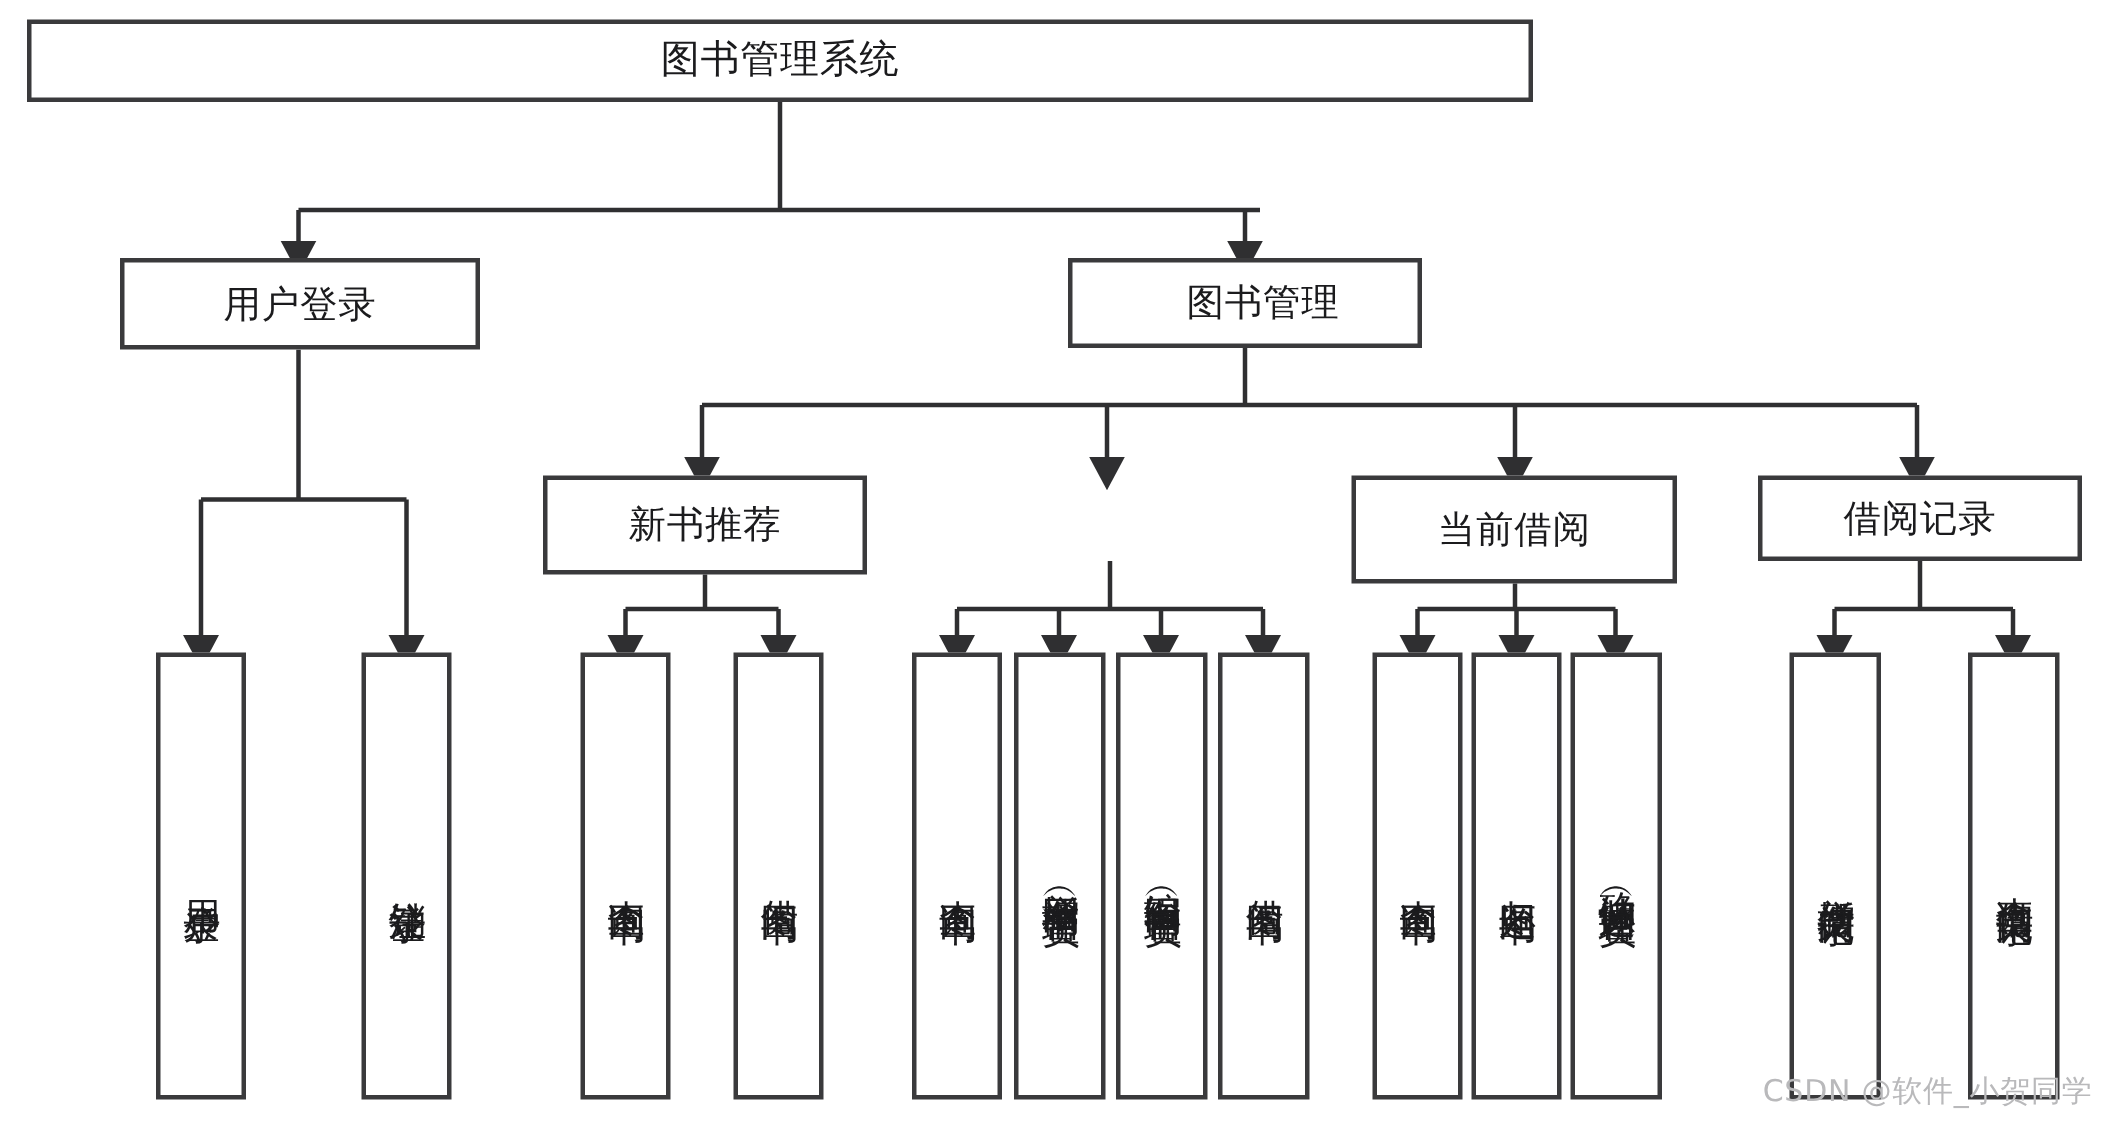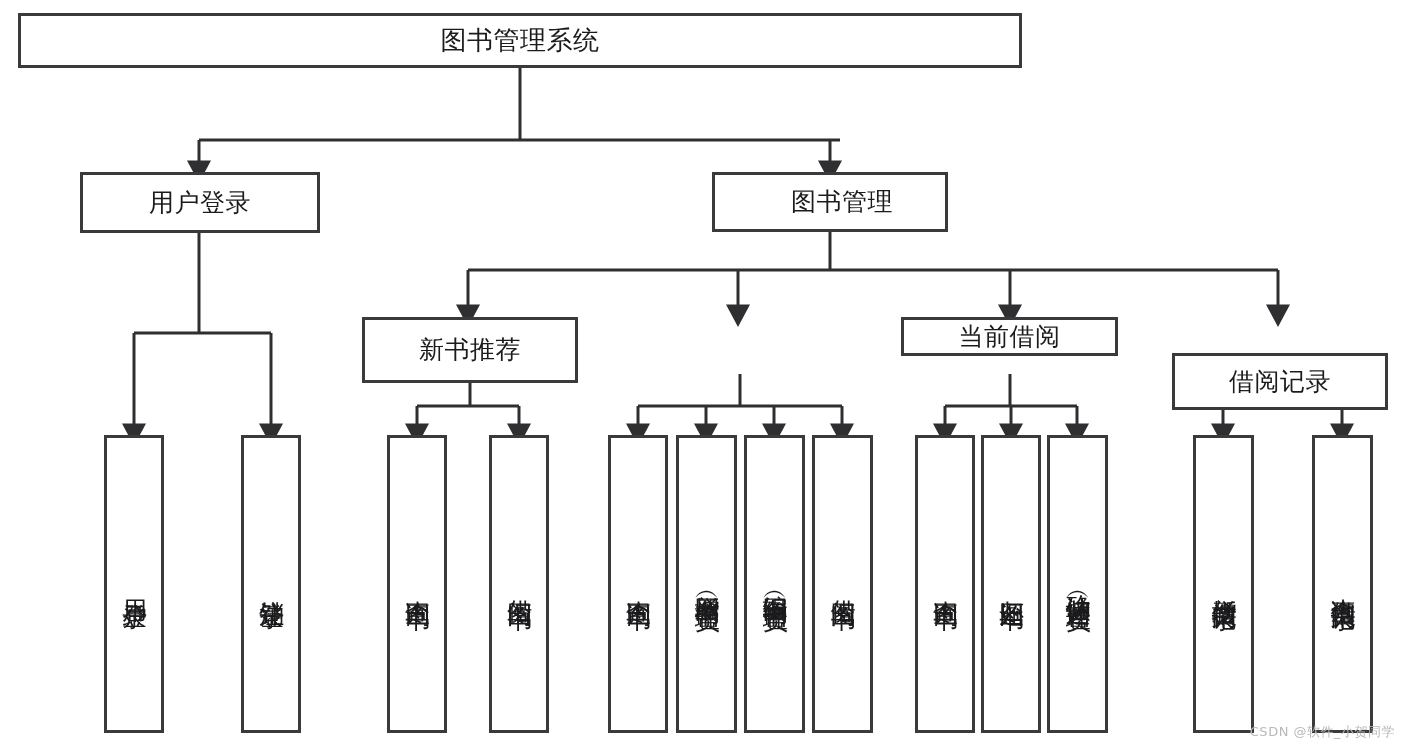--- a/index.html
+++ b/index.html
@@ -61,21 +61,21 @@
     text-orientation: upright;
     font-size: 25px;
     line-height: 1.05;
     letter-spacing: 2px;
     max-height: 275px;
   }
   #watermark {
     position: absolute;
     right: 10px;
     bottom: 6px;
-    font-size: 13px;
+    font-size: 20px;
     color: #b9b9bb;
     letter-spacing: 0.5px;
     white-space: nowrap;
     user-select: none;
   }
 </style>
 </head>
 <body>
 
 <div id="diagram-root" style="background: rgb(255, 255, 255);">
@@ -140,25 +140,25 @@
 
   <div class="node horiz" style="left: 712px; top: 172px; width: 236px; height: 60px; border-color: rgb(58, 58, 60); background: rgb(255, 255, 255); color: rgb(27, 27, 29); padding-left: 24px;">
     <span class="node-label">图书管理</span>
   </div>
 
   <div class="node horiz" style="left: 362px; top: 317px; width: 216px; height: 66px; border-color: rgb(58, 58, 60); background: rgb(255, 255, 255); color: rgb(27, 27, 29);">
     <span class="node-label">新书推荐</span>
   </div>
 
 
-  <div class="node horiz" style="left: 901px; top: 317px; width: 217px; height: 39px; border-color: rgb(58, 58, 60); background: rgb(255, 255, 255); color: rgb(27, 27, 29);">
+  <div class="node horiz" style="left: 901px; top: 317px; width: 217px; height: 72px; border-color: rgb(58, 58, 60); background: rgb(255, 255, 255); color: rgb(27, 27, 29);">
     <span class="node-label">当前借阅</span>
   </div>
 
-  <div class="node horiz" style="left: 1172px; top: 317px; width: 216px; height: 57px; border-color: rgb(58, 58, 60); background: rgb(255, 255, 255); color: rgb(27, 27, 29); margin-top: 36px;">
+  <div class="node horiz" style="left: 1172px; top: 317px; width: 216px; height: 57px; border-color: rgb(58, 58, 60); background: rgb(255, 255, 255); color: rgb(27, 27, 29);">
     <span class="node-label">借阅记录</span>
   </div>
 
   <div class="node vert" style="left: 104px; top: 435px; width: 60px; height: 298px; border-color: rgb(58, 58, 60); background: rgb(255, 255, 255); color: rgb(27, 27, 29);">
     <span class="node-label">用户登录</span>
   </div>
 
   <div class="node vert" style="left: 241px; top: 435px; width: 60px; height: 298px; border-color: rgb(58, 58, 60); background: rgb(255, 255, 255); color: rgb(27, 27, 29);">
     <span class="node-label">注销登录</span>
   </div>

